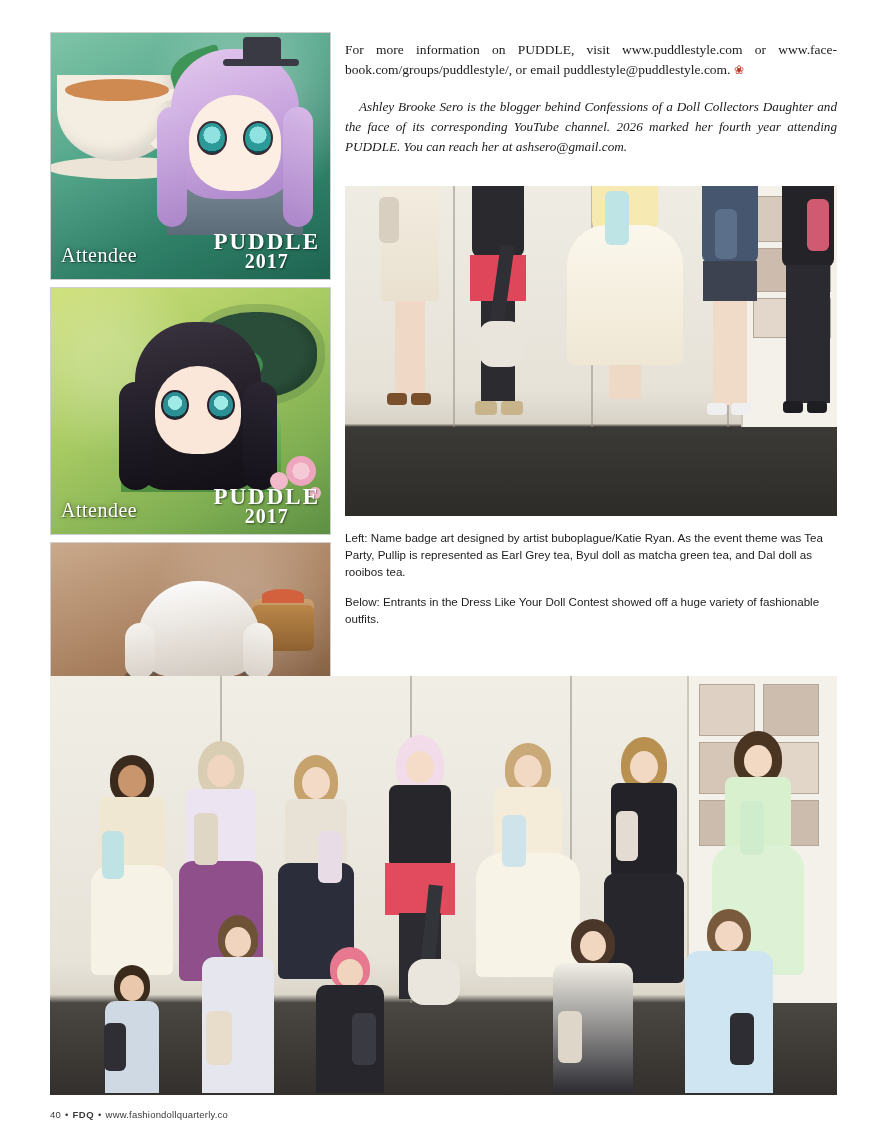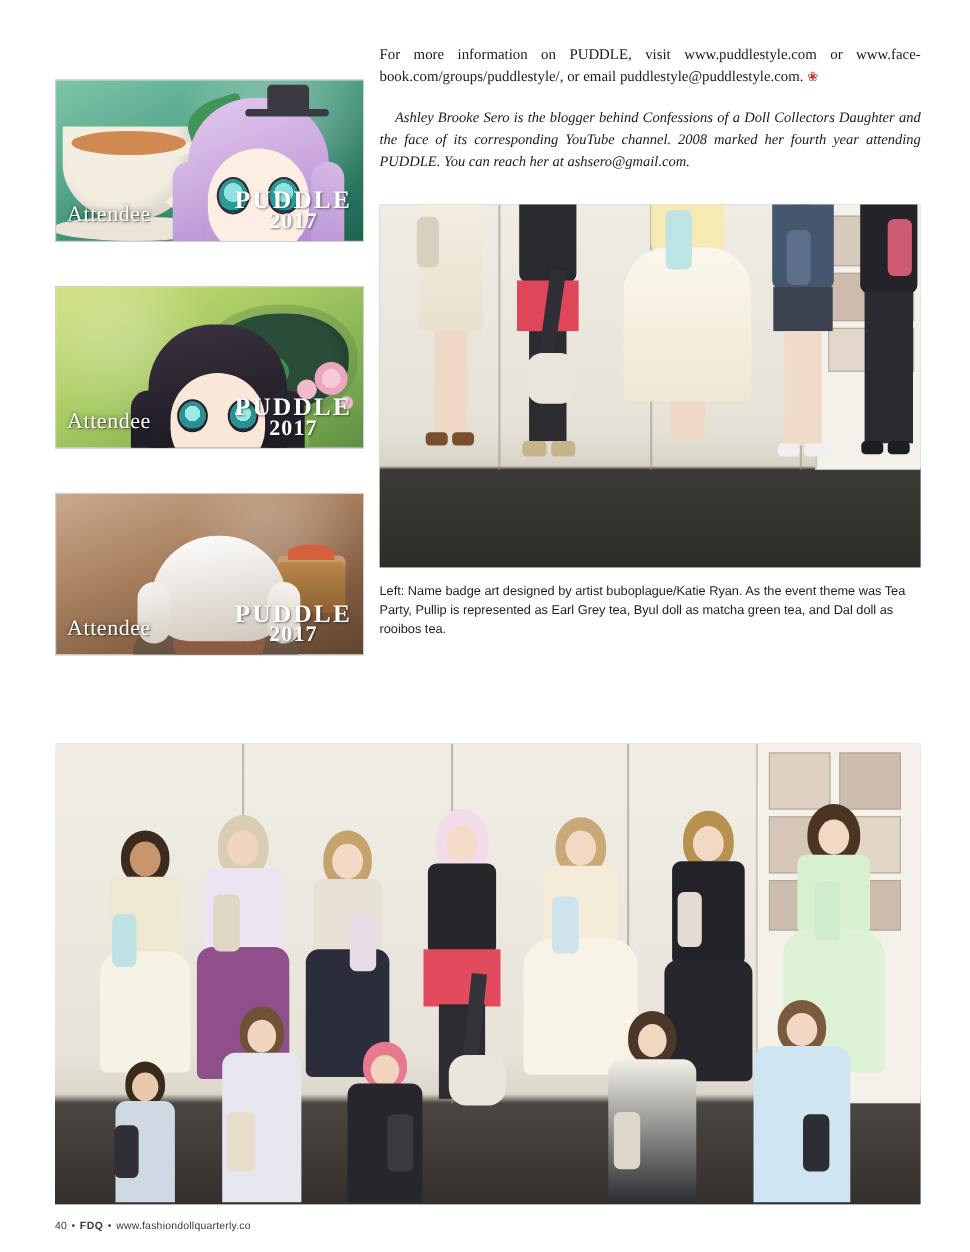--- a/index.html
+++ b/index.html
@@ -60,25 +60,24 @@
   
   .badge-col {
     position: absolute;
     left: 50px;
     top: 32px;
     width: 281px;
   }
   .badge {
     position: relative;
     width: 281px;
-    height: 148px;
+    height: 248px;
     margin-bottom: 7px;
     overflow: hidden;
     border: 1px solid #cfcfcf;
-    margin-top: 40px;
   }
   .badge-label {
     position: absolute;
     left: 10px;
     bottom: 12px;
     font-family: "Liberation Serif", serif;
     font-size: 20px;
     color: #ffffff;
     text-shadow: 0 0 4px rgba(0,0,0,.55), 1px 1px 0 rgba(0,0,0,.35);
     letter-spacing: .5px;
@@ -370,21 +369,21 @@
   .footer .url { }
   .footer span { margin-right: 4px; }
 </style>
 </head>
 <body>
 
 <div class="page">
 
   <div class="top-text">
     <p class="serif-body info-para"><span>For more information on PUDDLE, visit www.puddlestyle.com or www.face-book.com/groups/puddlestyle/, or email puddlestyle@puddlestyle.com.</span> <span class="flower-mark">❀</span></p>
-    <p class="about-body">Ashley Brooke Sero is the blogger behind Confessions of a Doll Collectors Daughter and the face of its corresponding YouTube channel. 2008 marked her fourth year attending PUDDLE. You can reach her at ashsero@gmail.com.</p>
+    <p class="about-body">Ashley Brooke Sero is the blogger behind Confessions of a Doll Collectors Daughter and the face of its corresponding YouTube channel. 2026 marked her fourth year attending PUDDLE. You can reach her at ashsero@gmail.com.</p>
   </div>
 
   <div class="badge-col">
 
     <div class="badge badge1">
       <div class="b1-saucer"></div>
       <div class="b1-cup"></div>
       <div class="b1-tea"></div>
       <div class="b1-leaf"></div>
       <div class="b1-body"></div>
@@ -503,20 +502,21 @@
       <div class="fig-body" style="top:46px;width:52px;height:94px;background:#232328;border-radius:8px"></div>
       <div class="fig-legs" style="top:138px;width:44px;height:138px;background:#2a2a30"></div>
       <div class="fig-doll" style="left:30px;top:72px;width:22px;height:52px;background:#cf5a72"></div>
       <div style="position:absolute;left:6px;top:274px;width:20px;height:12px;background:#1d1d22;border-radius:4px"></div>
       <div style="position:absolute;left:30px;top:274px;width:20px;height:12px;background:#1d1d22;border-radius:4px"></div>
     </div>
   </div>
 
   <div class="captions">
     <p>Left: Name badge art designed by artist buboplague/Katie Ryan. As the event theme was Tea Party, Pullip is represented as Earl Grey tea, Byul doll as matcha green tea, and Dal doll as rooibos tea.</p>
+    <p style="margin-top:14px">Below: Entrants in the Dress Like Your Doll Contest showed off a huge variety of fashionable outfits.</p>
   </div>
 
   <div class="photo-bottom">
     <div class="hall-wall" style="background:linear-gradient(180deg,#f1eee6 0%,#e7e3d9 68%,#dcd6ca 76%,#4a4742 78%,#332f2c 100%)"></div>
     <div class="hall-panel" style="left:170px;bottom:22%"></div>
     <div class="hall-panel" style="left:360px;bottom:22%"></div>
     <div class="hall-panel" style="left:520px;bottom:22%"></div>
     <div class="booth-board" style="right:0;width:150px;bottom:22%">
       <div class="mini-poster" style="left:10px;top:8px;width:56px;height:52px;background:#ded1c4"></div>
       <div class="mini-poster" style="left:74px;top:8px;width:56px;height:52px;background:#cdbdae"></div>

